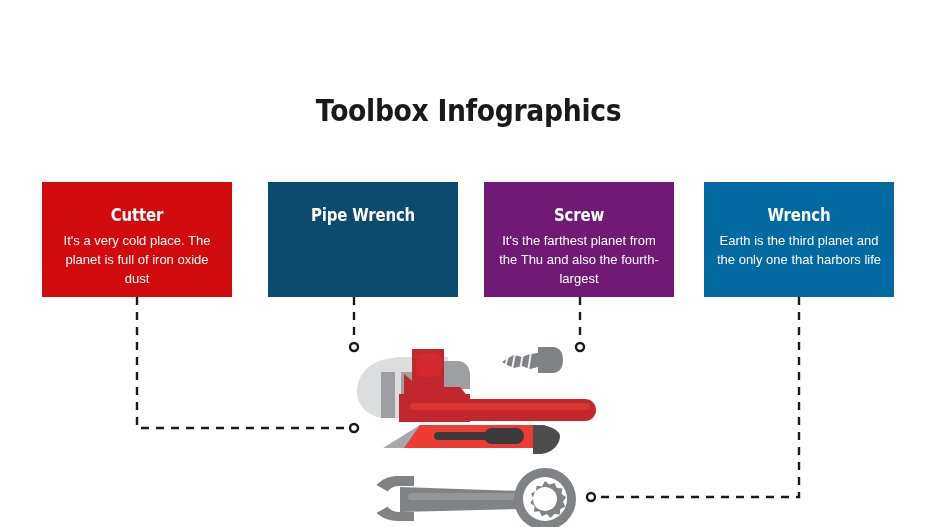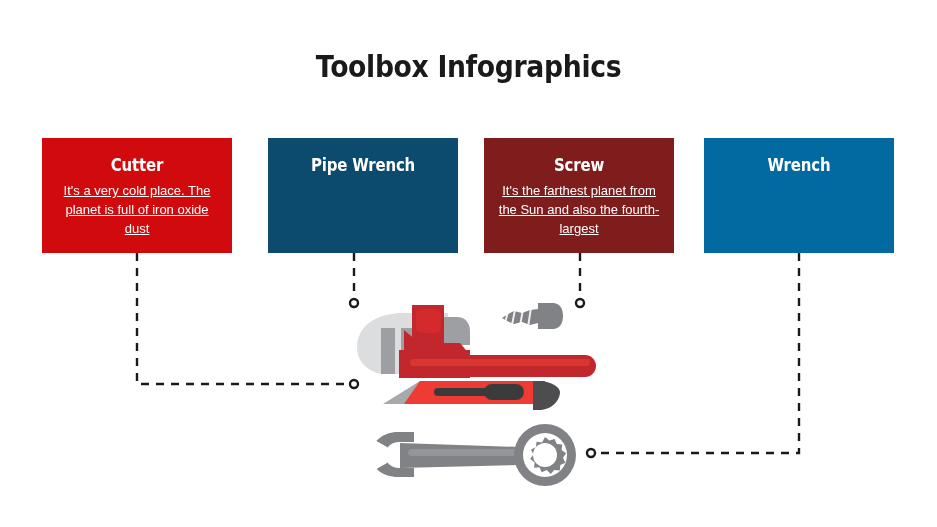--- a/index.html
+++ b/index.html
@@ -12,20 +12,21 @@
     height: 527px;
     position: relative;
     overflow: hidden;
     font-family: "Liberation Sans", sans-serif;
     -webkit-font-smoothing: antialiased;
   }
   #slide {
     position: absolute;
     inset: 0;
     background: #ffffff;
+    margin-top: 44px;
   }
 
   
   #page-title {
     position: absolute;
     left: 0;
     top: 48px;
     width: 937px;
     text-align: center;
     font-family: "DejaVu Sans", sans-serif;
@@ -38,46 +39,45 @@
     white-space: nowrap;
   }
 
   
   .card {
     position: absolute;
     top: 138px;
     width: 190px;
     height: 115px;
     box-sizing: border-box;
-    padding: 16px 12px 0 12px;
+    padding: 22px 12px 0 12px;
     text-align: center;
     color: #ffffff;
   }
   .card-title {
     font-family: "DejaVu Sans", sans-serif;
     font-size: 17px;
     font-weight: bold;
     line-height: 22px;
     letter-spacing: -0.2px;
     transform: scaleX(0.88);
     transform-origin: center center;
     white-space: nowrap;
     margin-bottom: 5px;
   }
   .card-body {
     font-family: "Liberation Sans", sans-serif;
     font-size: 13px;
     line-height: 19px;
     font-weight: 400;
-    text-decoration: underline;
   }
 
   #card-cutter      { left: 42px;  background: #D00A0D; }
   #card-pipe-wrench { left: 268px; background: #0c4a6e; }
-  #card-screw       { left: 484px; background: #7f1d1d; }
+  #card-screw       { left: 484px; background: #701a75; }
   #card-wrench      { left: 704px; background: #0369a1; }
 
   
   #connectors {
     position: absolute;
     left: 0;
     top: 0;
     width: 937px;
     height: 527px;
     pointer-events: none;
@@ -205,20 +205,21 @@
     <div class="card-title">Cutter</div>
     <div class="card-body">It's a very cold place. The planet is full of iron oxide dust</div>
   </div>
 
   <div class="card" id="card-pipe-wrench">
     <div class="card-title">Pipe Wrench</div>
   </div>
 
   <div class="card" id="card-screw">
     <div class="card-title">Screw</div>
-    <div class="card-body">It's the farthest planet from the Sun and also the fourth-largest</div>
+    <div class="card-body">It's the farthest planet from the Thu and also the fourth-largest</div>
   </div>
 
   <div class="card" id="card-wrench">
     <div class="card-title">Wrench</div>
+    <div class="card-body">Earth is the third planet and the only one that harbors life</div>
   </div>
 
 </div>
 
 </body></html>

